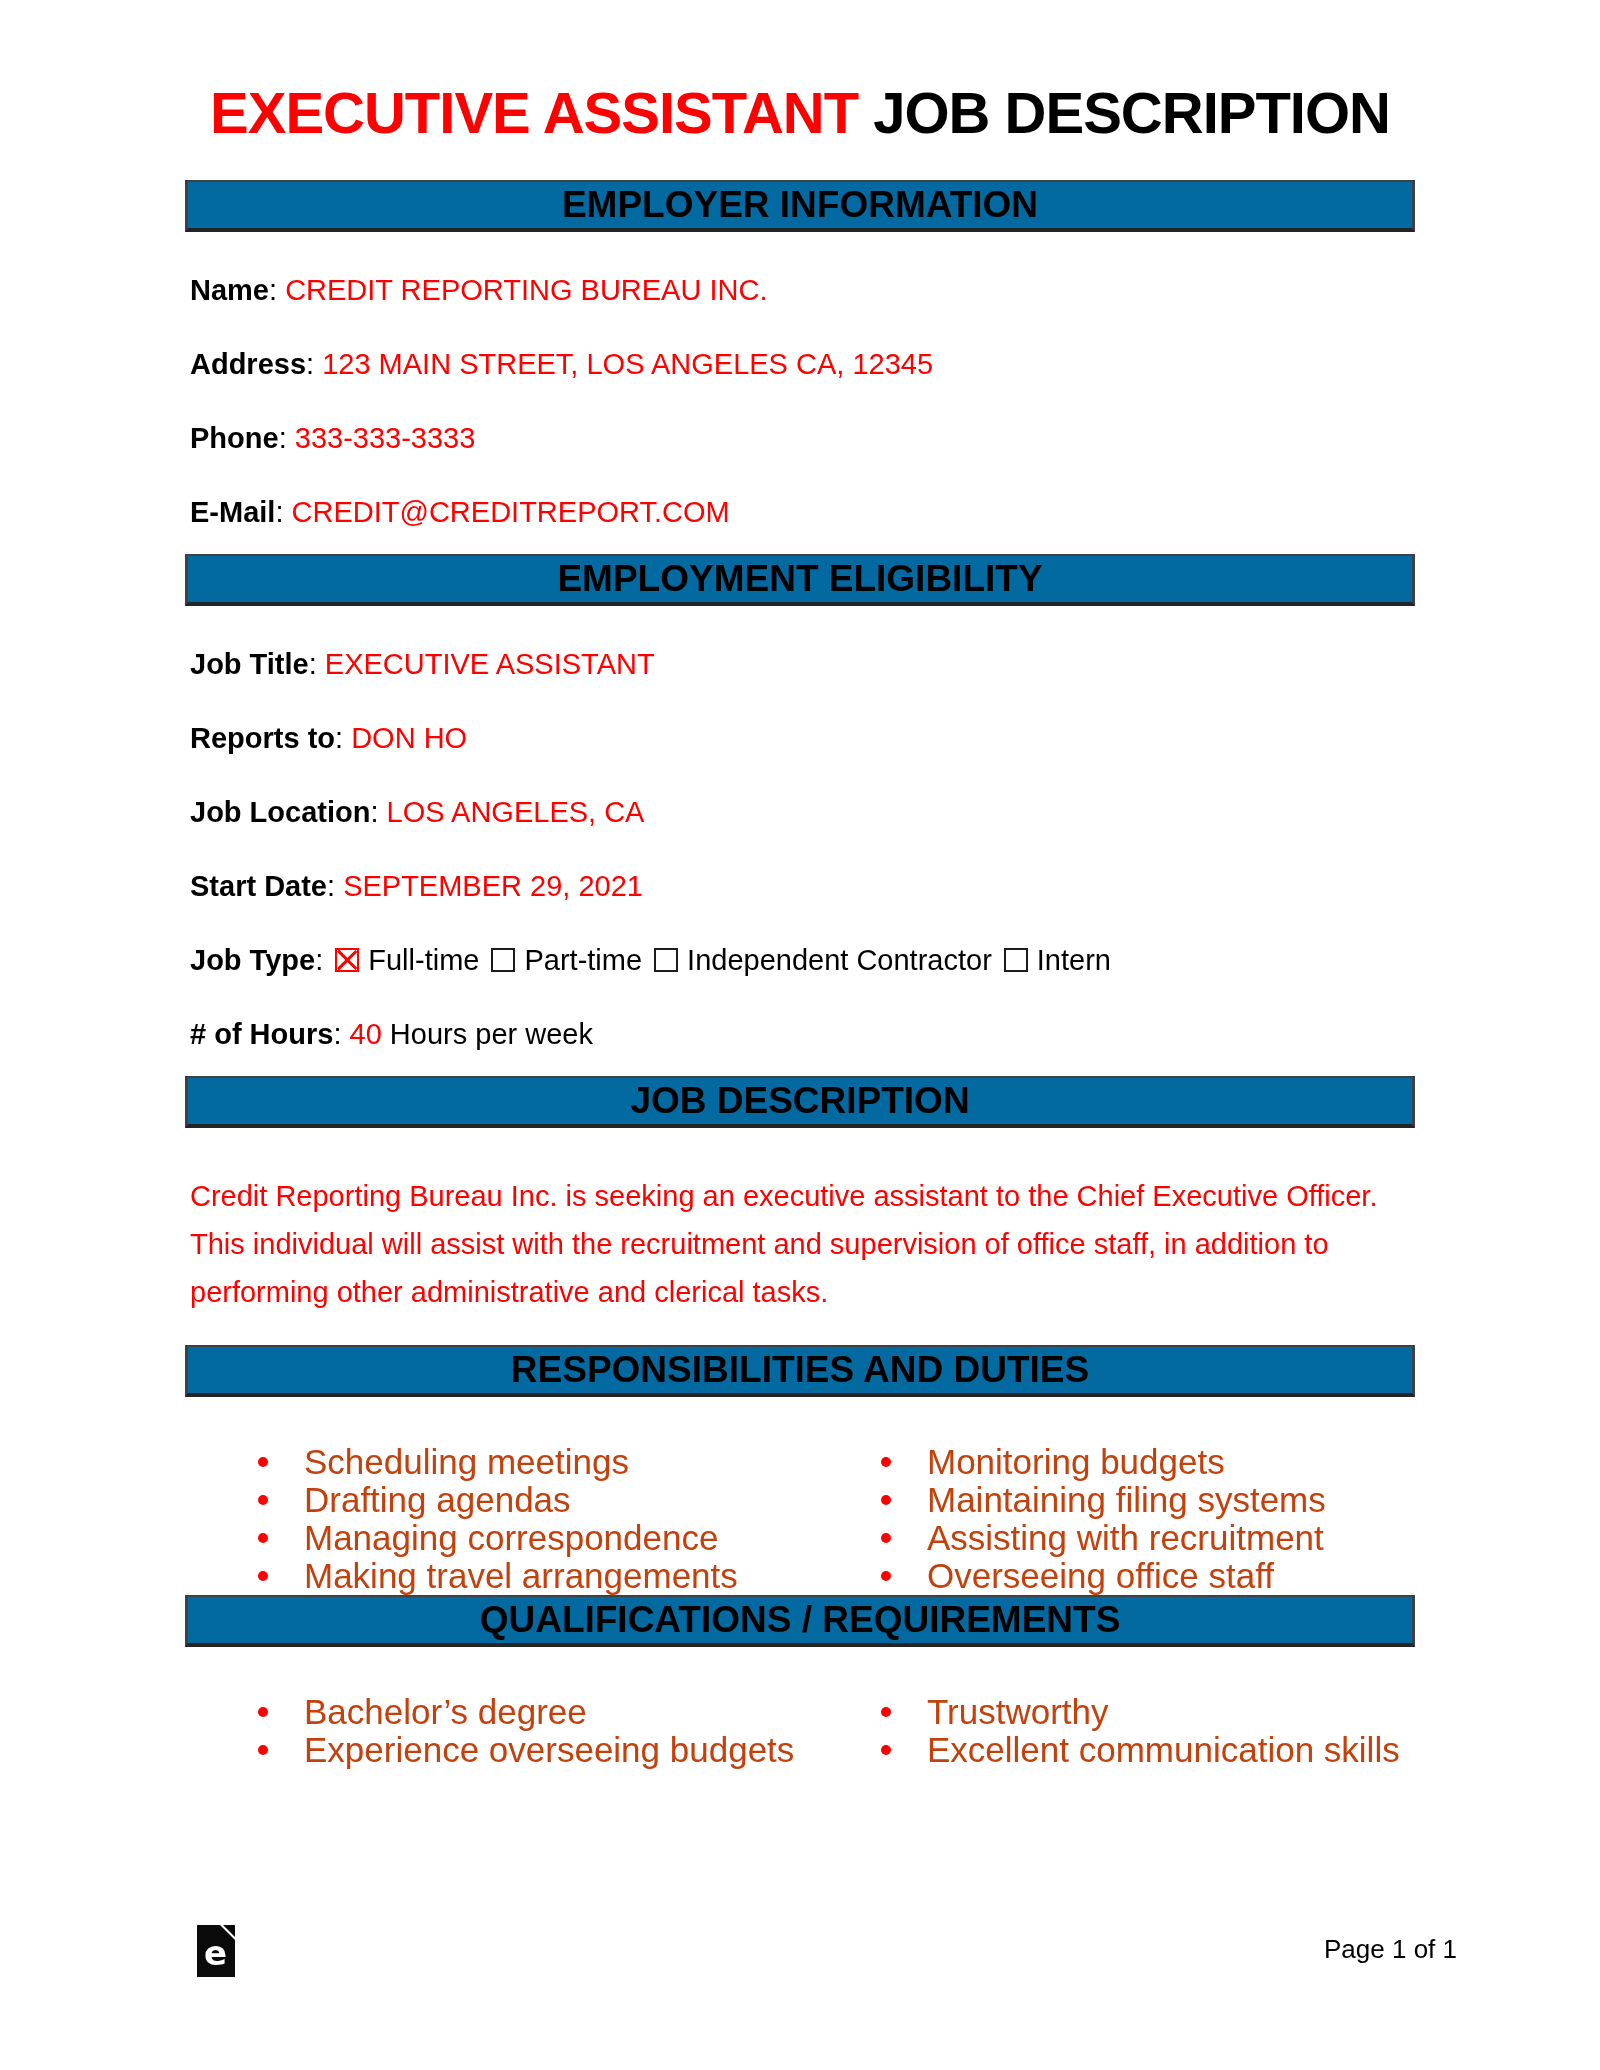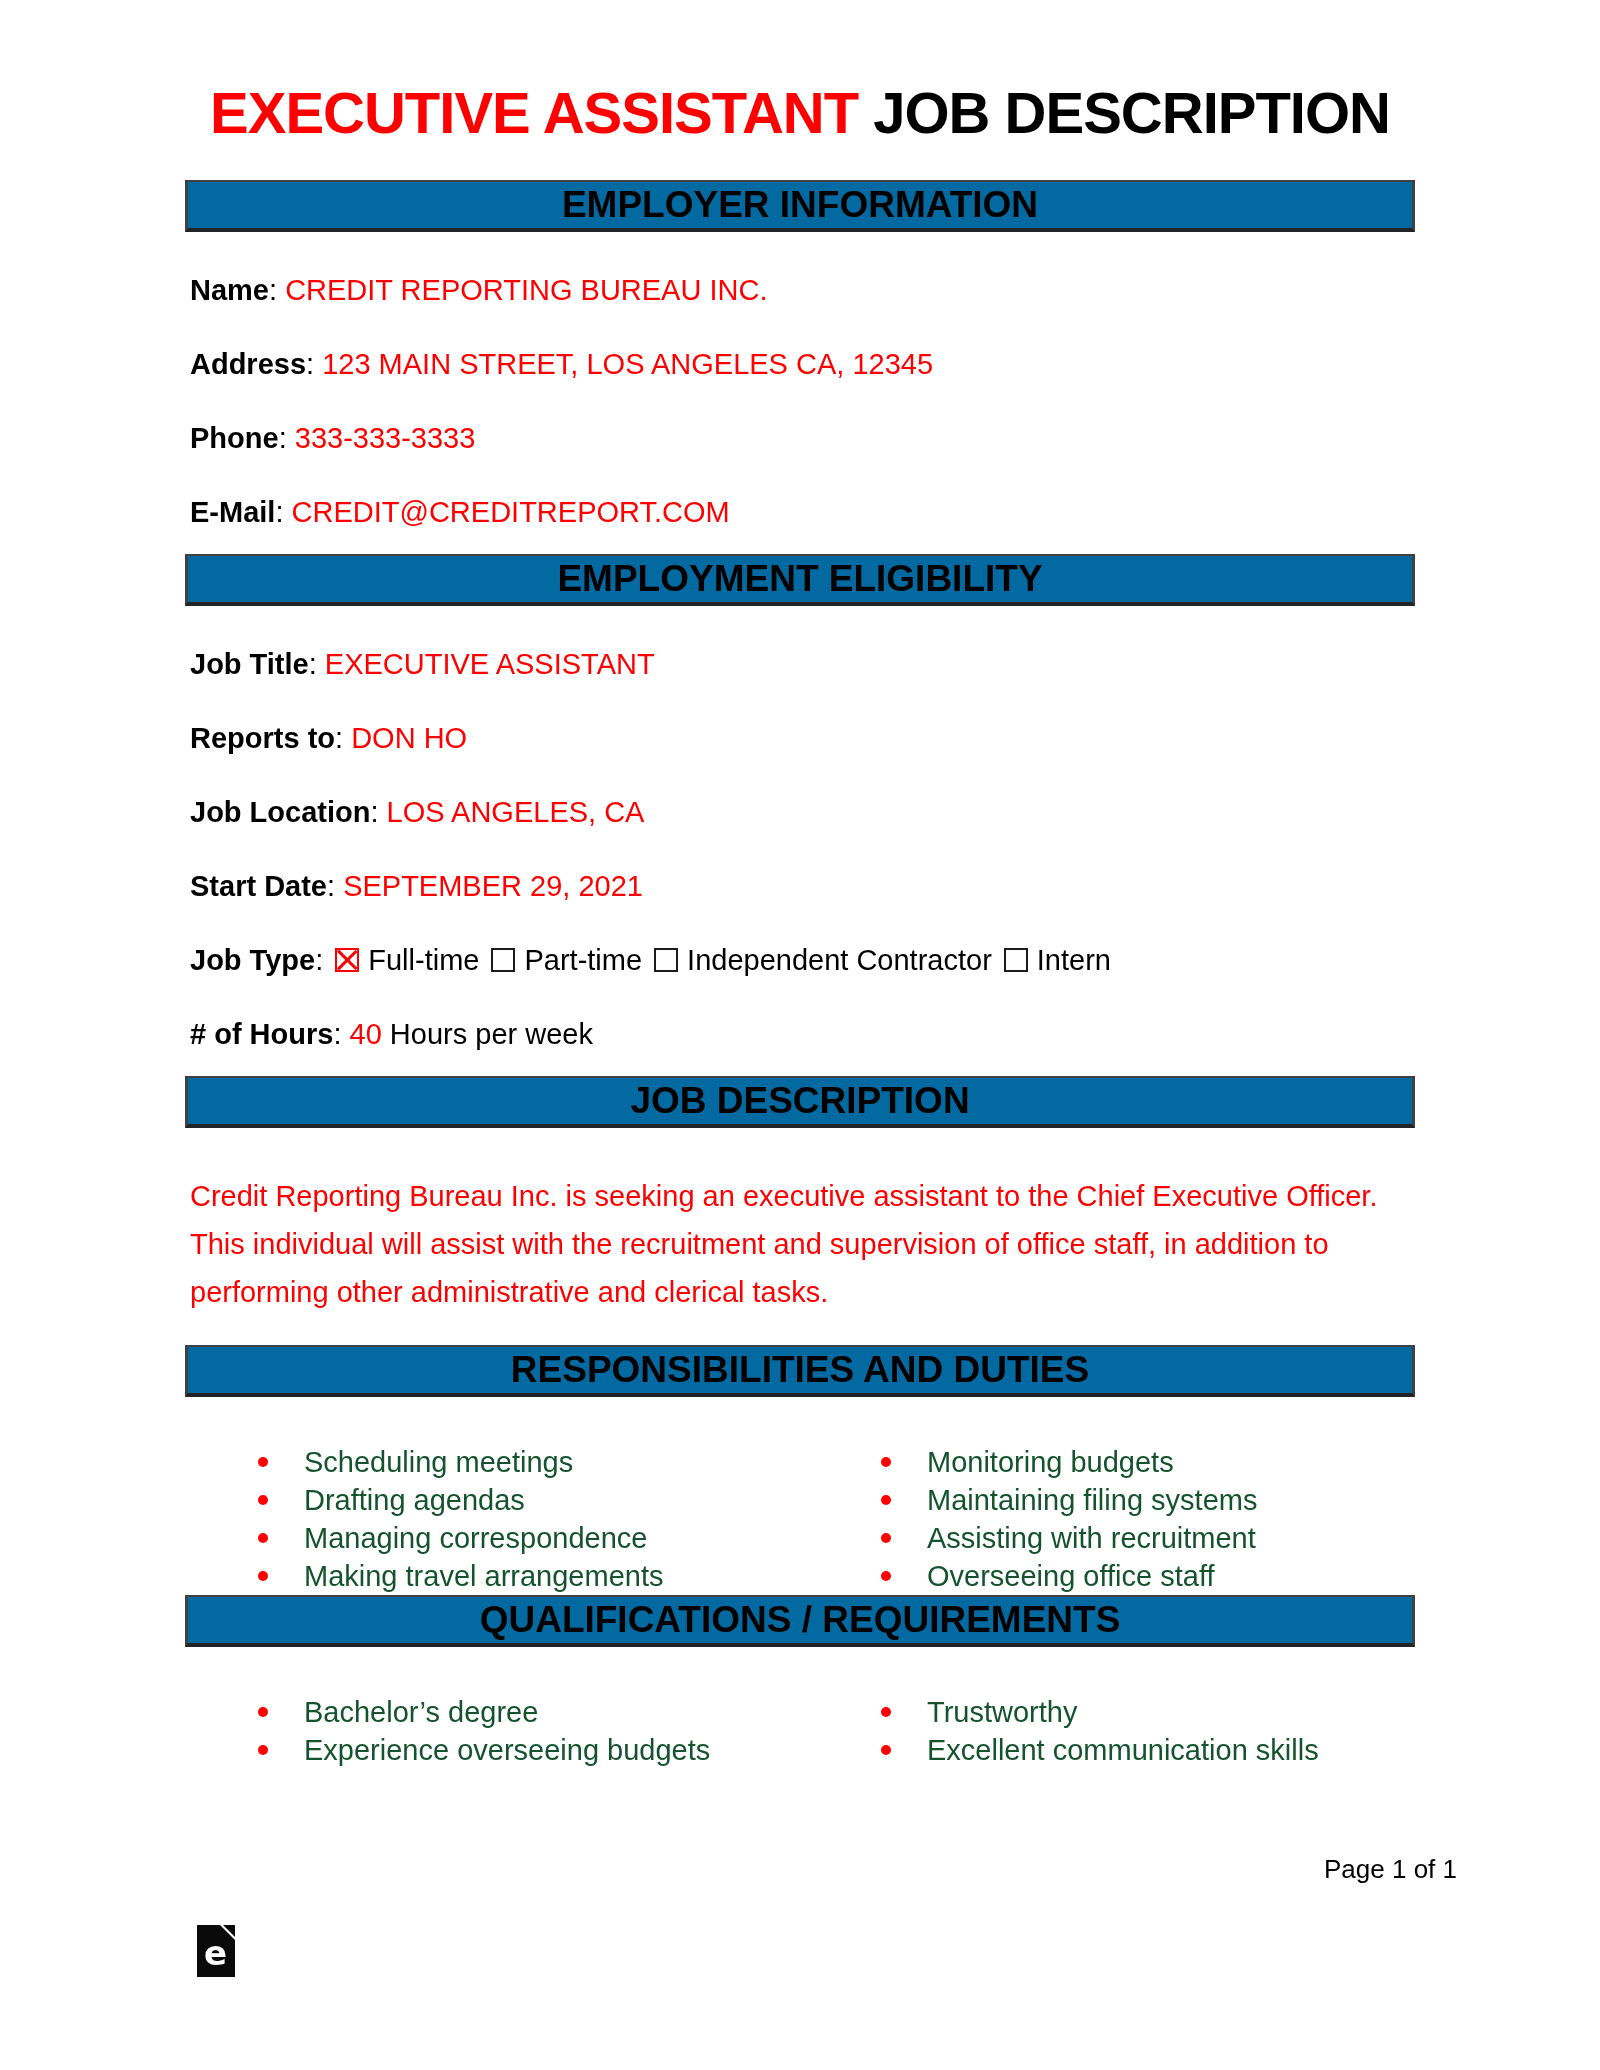--- a/index.html
+++ b/index.html
@@ -71,36 +71,36 @@
     font-size:29px; line-height:48px;
     color:#ff0000;
     padding-left:5px;
   }
 
   .cols { display:flex; margin-top:46px; }
   .col { flex:1 1 50%; }
   .col ul { list-style:none; margin:0; padding:0; }
   .col li {
     position:relative;
-    font-size:29px; line-height:38px;
-    color:#14532d;
+    font-size:35px; line-height:38px;
+    color:#c2410c;
     padding-left:46px;
   }
   .col-left  li { margin-left:73px; }
   .col-right li { margin-left:81px; }
   .col li::before {
     content:"";
     position:absolute; left:0; top:14px;
     width:10px; height:10px; border-radius:50%;
     background:#ff0000;
   }
 
   .footer-logo { position:absolute; left:197px; top:1925px; }
   .footer-page {
-    position:absolute; right:143px; top:1854px;
+    position:absolute; right:143px; top:1934px;
     font-size:26px; color:#000;
   }
 </style>
 </head>
 <body>
 
 <div class="page">
   <div class="content">
 
     <h1 class="doc-title"><span class="hl">EXECUTIVE ASSISTANT</span> <span>JOB DESCRIPTION</span></h1>

